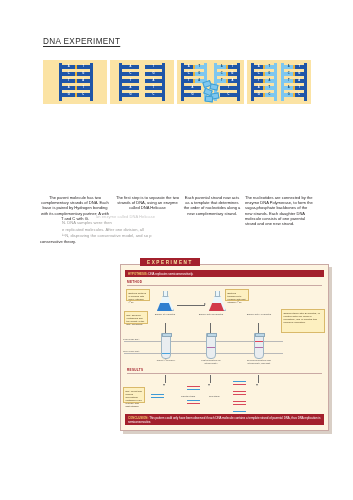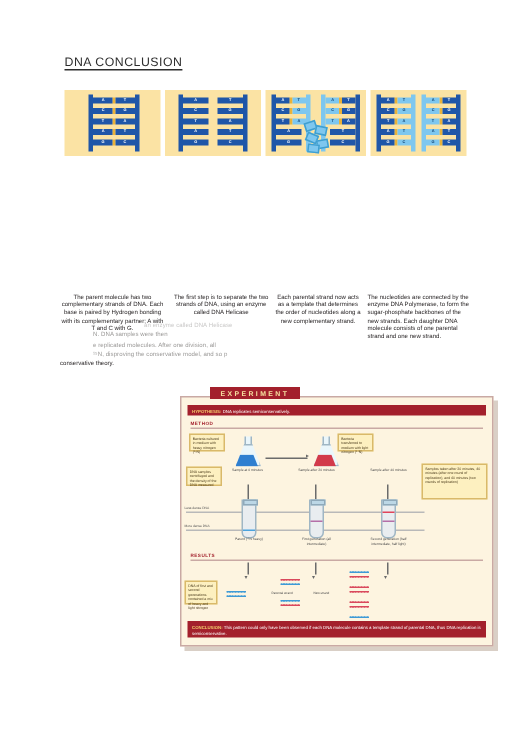--- a/index.html
+++ b/index.html
@@ -160,21 +160,21 @@
   .dup.red{background:#d9485c;}
   .dup.stripe{background-image:repeating-linear-gradient(90deg,currentColor 0 .8px,transparent .8px 1.9px);}
 
   .tiny{position:absolute;font-size:2.1px;color:#4a4a4a;line-height:2.6px;}
 </style>
 </head>
 <body>
 
 <div class="page">
 
-  <div class="doc-title">DNA CONCLUSION</div>
+  <div class="doc-title">DNA EXPERIMENT</div>
 
   <div class="dna-strip">
 
     <div class="dna-panel">
       <div class="helix" style="left:16px;width:34px;">
         <div class="rail" style="left:0;"></div>
         <div class="rail" style="right:0;"></div>
         <div class="rung" style="left:3px;right:3px;top:2px;">
           <div class="base d">A</div>
           <div class="bond"></div>

